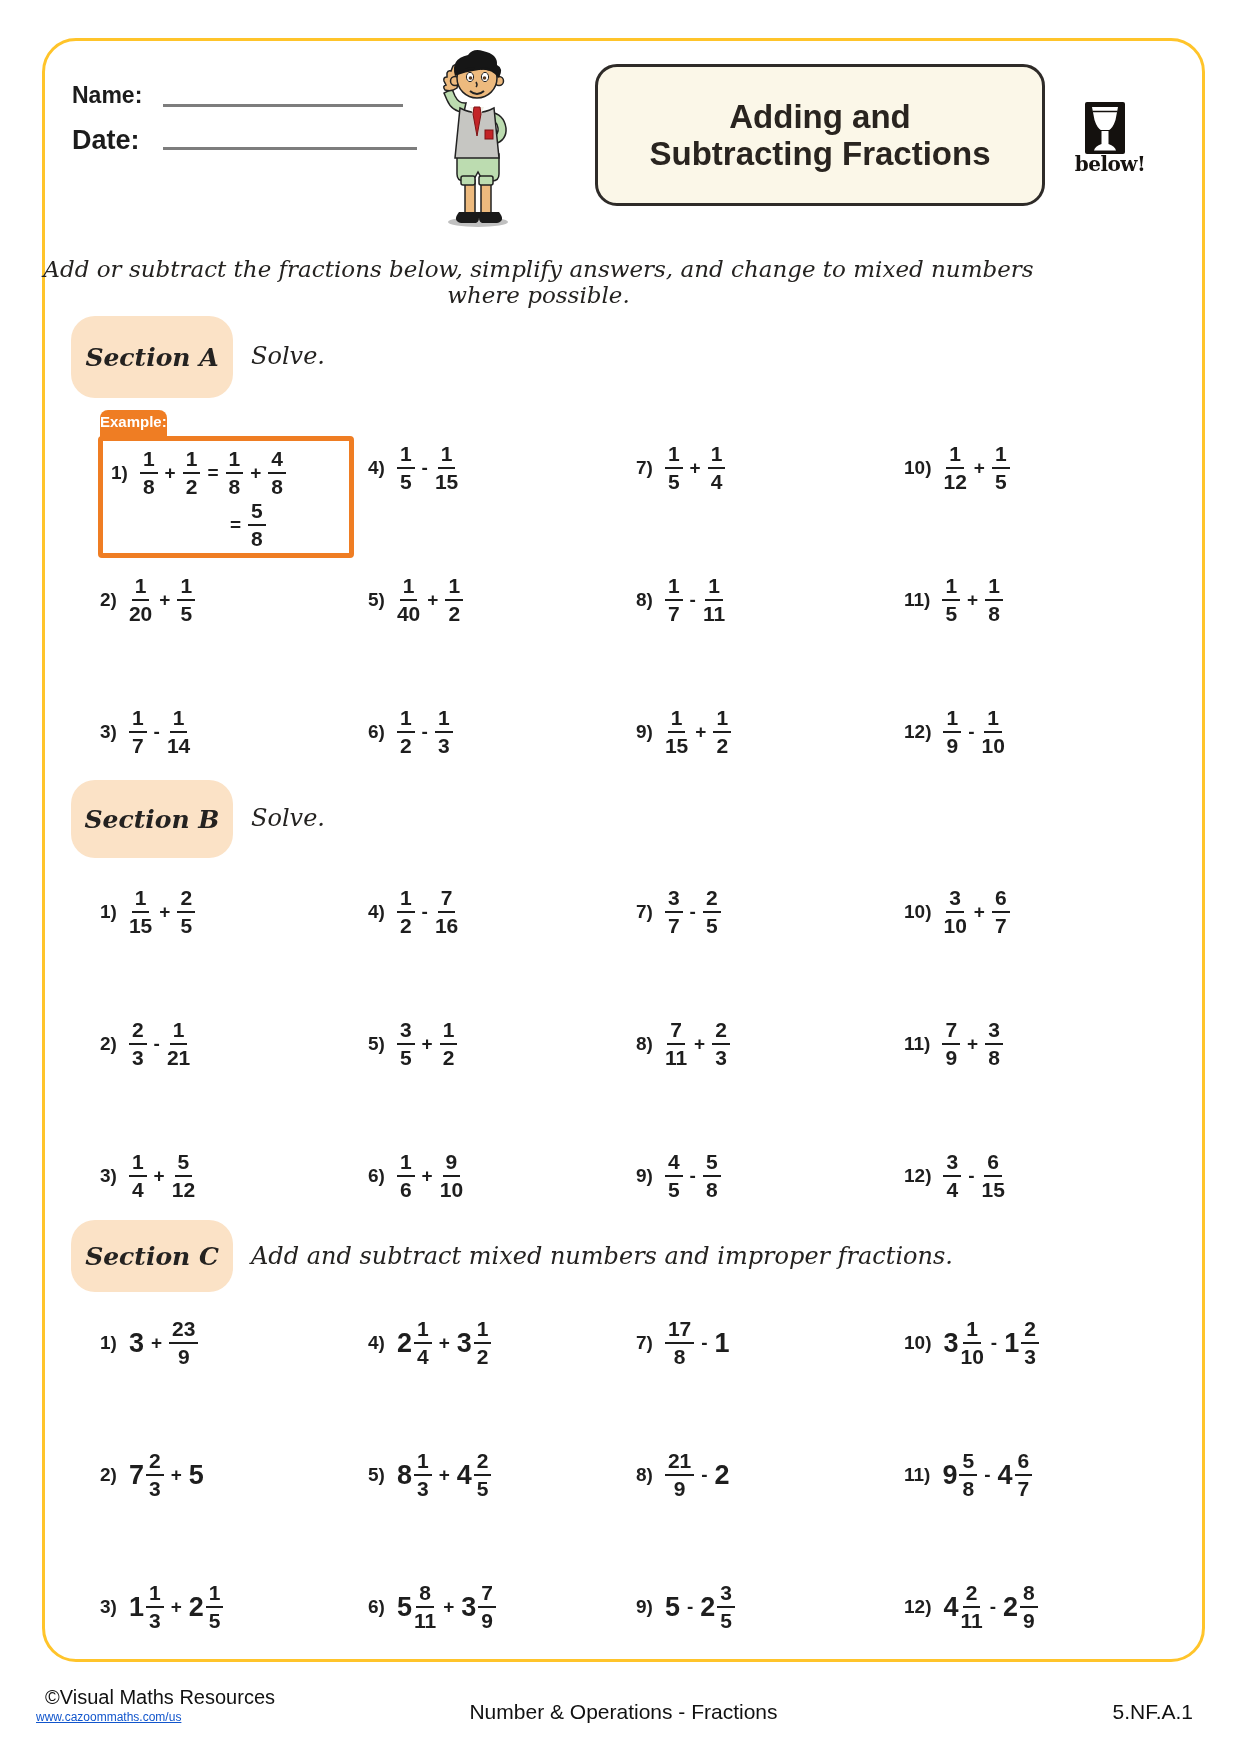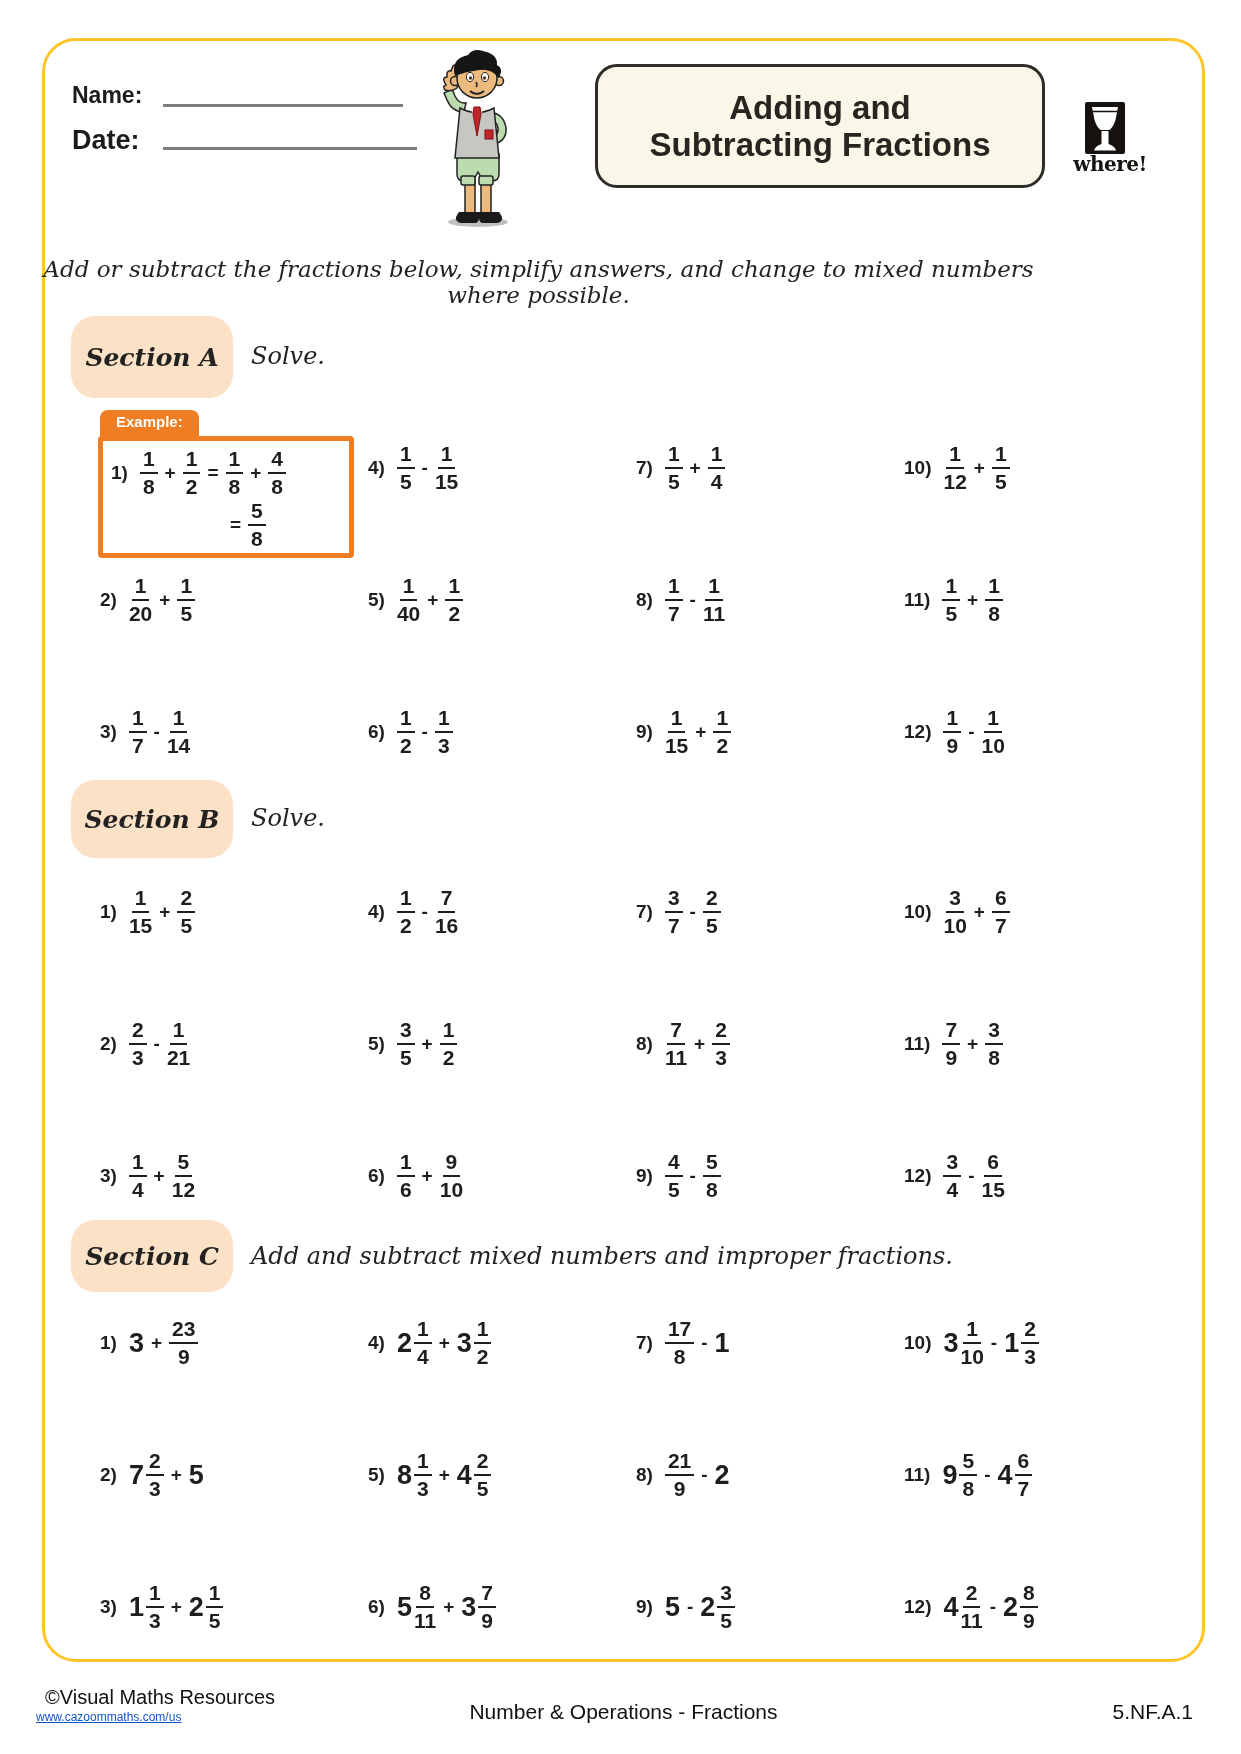--- a/index.html
+++ b/index.html
@@ -10,21 +10,21 @@
     border:3px solid #FFC42A; border-radius:34px; }
 
   
   .name-label { position:absolute; left:72px; top:82px; font-size:23px; font-weight:bold; color:#1c1c1c; }
   .date-label { position:absolute; left:72px; top:125px; font-size:27px; font-weight:bold; color:#1c1c1c; }
   .name-line  { position:absolute; left:163px; top:104px; width:240px; border-bottom:3px solid #7d7d7d; }
   .date-line  { position:absolute; left:163px; top:147px; width:254px; border-bottom:3px solid #7d7d7d; }
 
   .boy { position:absolute; left:424px; top:44px; }
 
-  .title-box { position:absolute; left:595px; top:64px; width:450px; height:124px;
+  .title-box { position:absolute; left:595px; top:64px; width:450px; height:142px;
     background:#FBF7E8; border:3px solid #2e2b28; border-radius:22px;
     display:flex; flex-direction:column; align-items:center; justify-content:center; }
   .title-box .t1, .title-box .t2 { font-size:33px; font-weight:bold; color:#29241f; line-height:1.13; }
 
   .logo-square { position:absolute; left:1085px; top:102px; }
   .logo-word { position:absolute; left:1058px; top:152px; width:104px; text-align:center;
     font-family:"DejaVu Serif","Liberation Serif",serif; font-weight:bold; font-size:20px;
     letter-spacing:-0.5px; color:#161310; }
 
   .instruction { position:absolute; left:42px; top:256px; width:993px; text-align:center;
@@ -38,21 +38,21 @@
   .pill-a { top:316px; height:82px; }
   .pill-b { top:780px; height:78px; }
   .pill-c { top:1220px; height:72px; }
   .solve { position:absolute; left:251px; font-family:"DejaVu Serif","Liberation Serif",serif;
     font-style:italic; font-size:24px; color:#242220; }
   .solve-a { top:342px; }
   .solve-b { top:804px; }
   .solve-c { top:1242px; }
 
   
-  .example-tab { position:absolute; left:100px; top:410px; height:27px; padding:3px 16px;
+  .example-tab { position:absolute; left:100px; top:410px; height:27px; padding:3px 0;
     background:#EF7D23; color:#ffffff; font-size:15px; font-weight:bold;
     border-radius:8px 8px 0 0; z-index:2; }
   .example-box { position:absolute; left:98px; top:436px; width:256px; height:122px;
     background:#ffffff; border:5px solid #EF7D23; border-radius:4px; z-index:1; padding:6px 0 0 8px; }
   .ex-row { display:flex; align-items:center; height:52px; }
   .ex-row-2 { padding-left:112px; }
 
   
   .problems { position:absolute; left:100px; display:grid; grid-template-columns:repeat(4,268px); }
   .problems-a { top:402px; }
@@ -129,21 +129,21 @@
   </div>
 
   <div class="logo-square">
     <svg width="40" height="52" viewBox="0 0 40 52">
       <rect width="40" height="52" rx="2" fill="#14110e"></rect>
       <path fill="#ffffff" d="M7 5 h26 l-2.5 13 q-2.5 8-7 10.5 v13.5 q6.5 2 7.5 6.5 h-22 q1-4.5 7.5-6.5 v-13.5 q-4.5-2.5-7-10.5 z"></path>
       <path d="M7.5 9.5 h25" stroke="#14110e" stroke-width="1.5" fill="none"></path>
       <path d="M12 28.5 h16" stroke="#14110e" stroke-width="1" fill="none"></path>
     </svg>
   </div>
-  <div class="logo-word">where!</div>
+  <div class="logo-word">below!</div>
 
   <div class="instruction">Add or subtract the fractions below, simplify answers, and change to mixed numbers where possible.</div>
 
   <div class="pill pill-a">Section A</div>
   <div class="solve solve-a">Solve.</div>
 
   <div class="example-tab">Example:</div>
   <div class="example-box">
     <div class="ex-row">
       <span class="pnum">1)</span>

